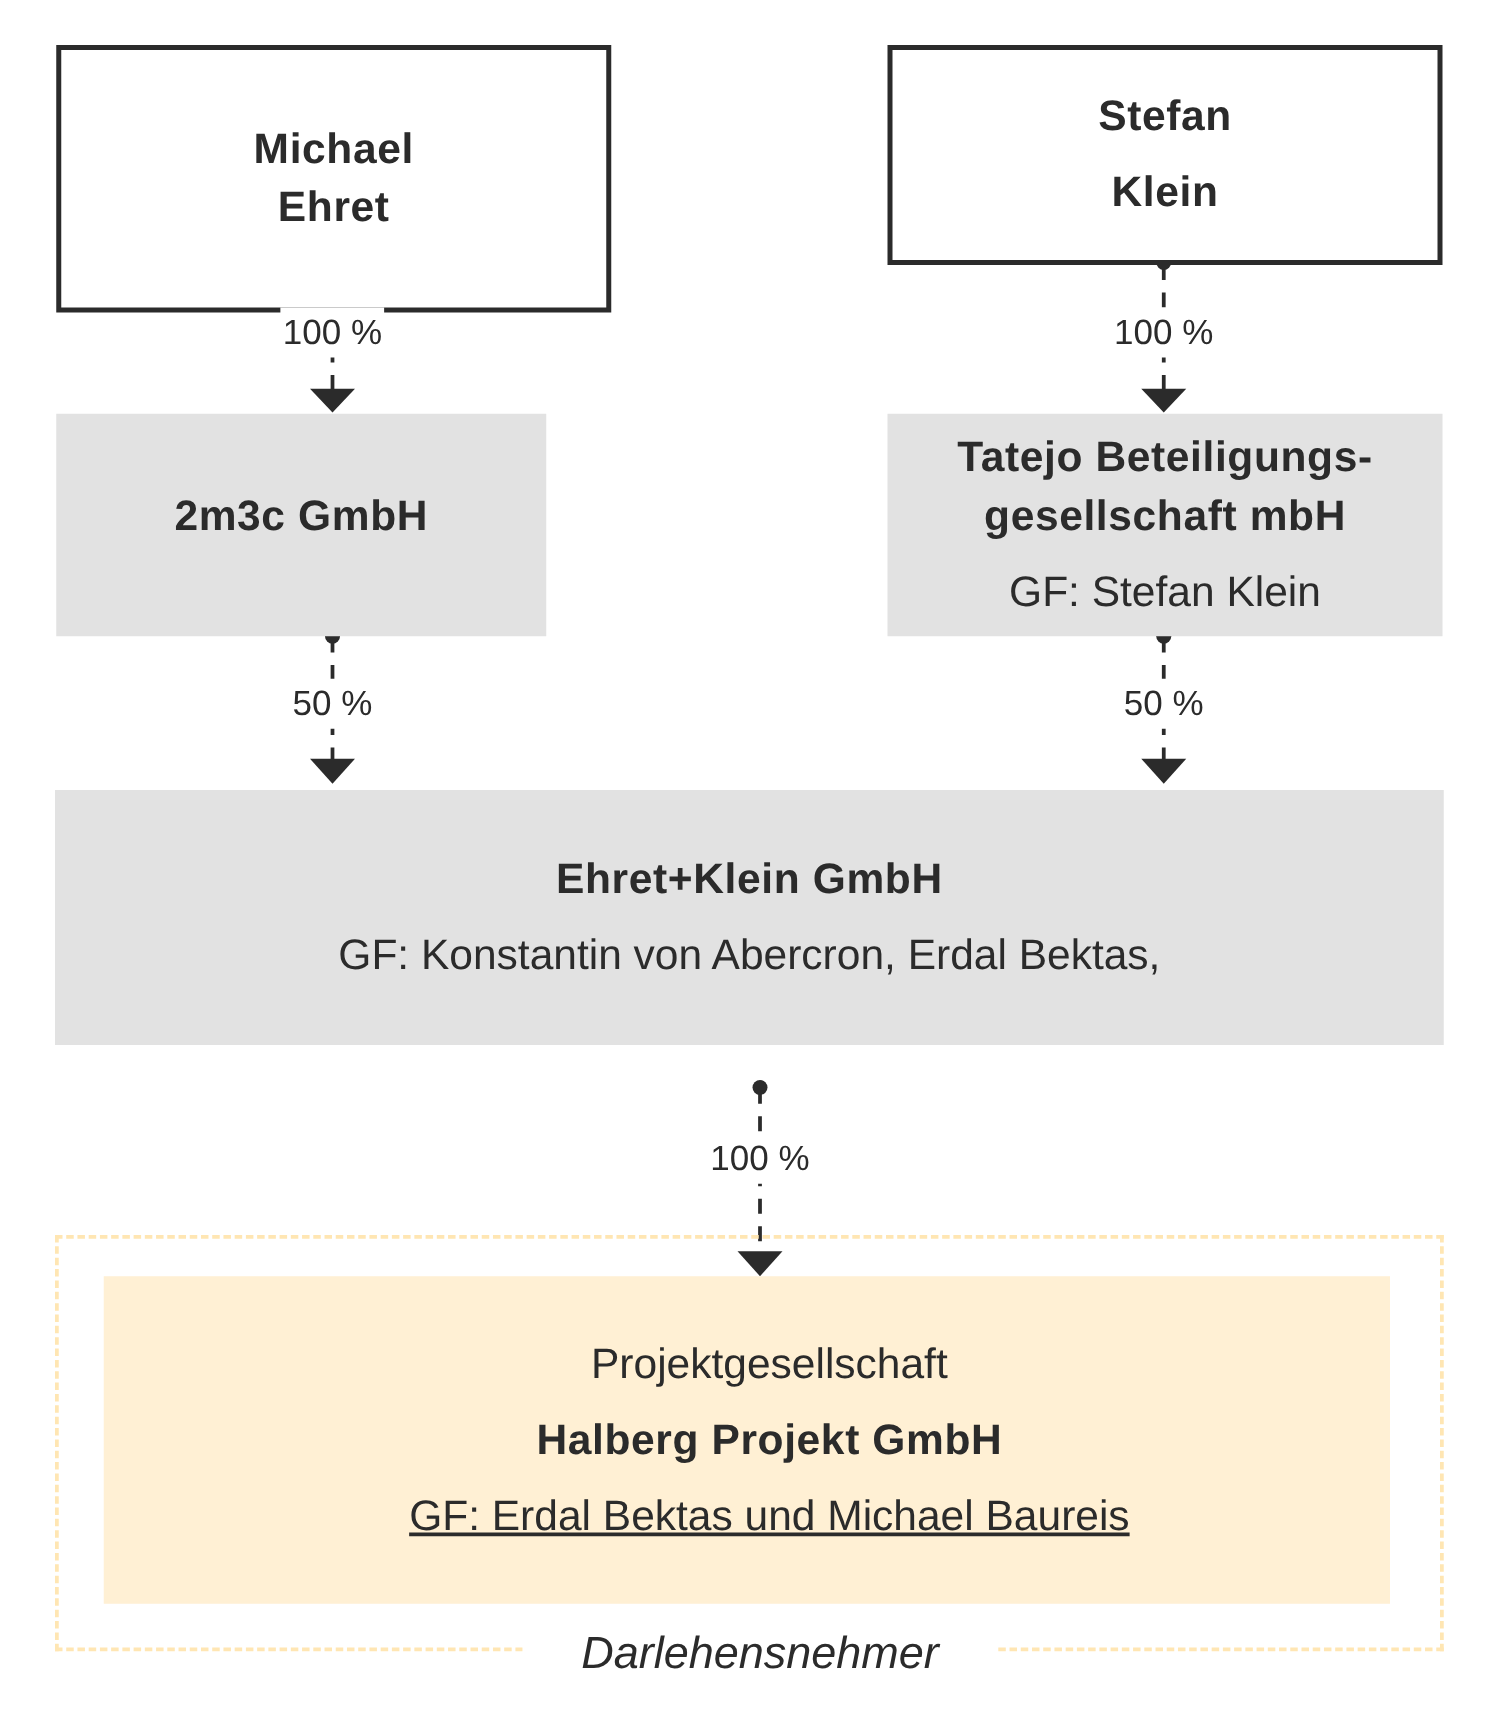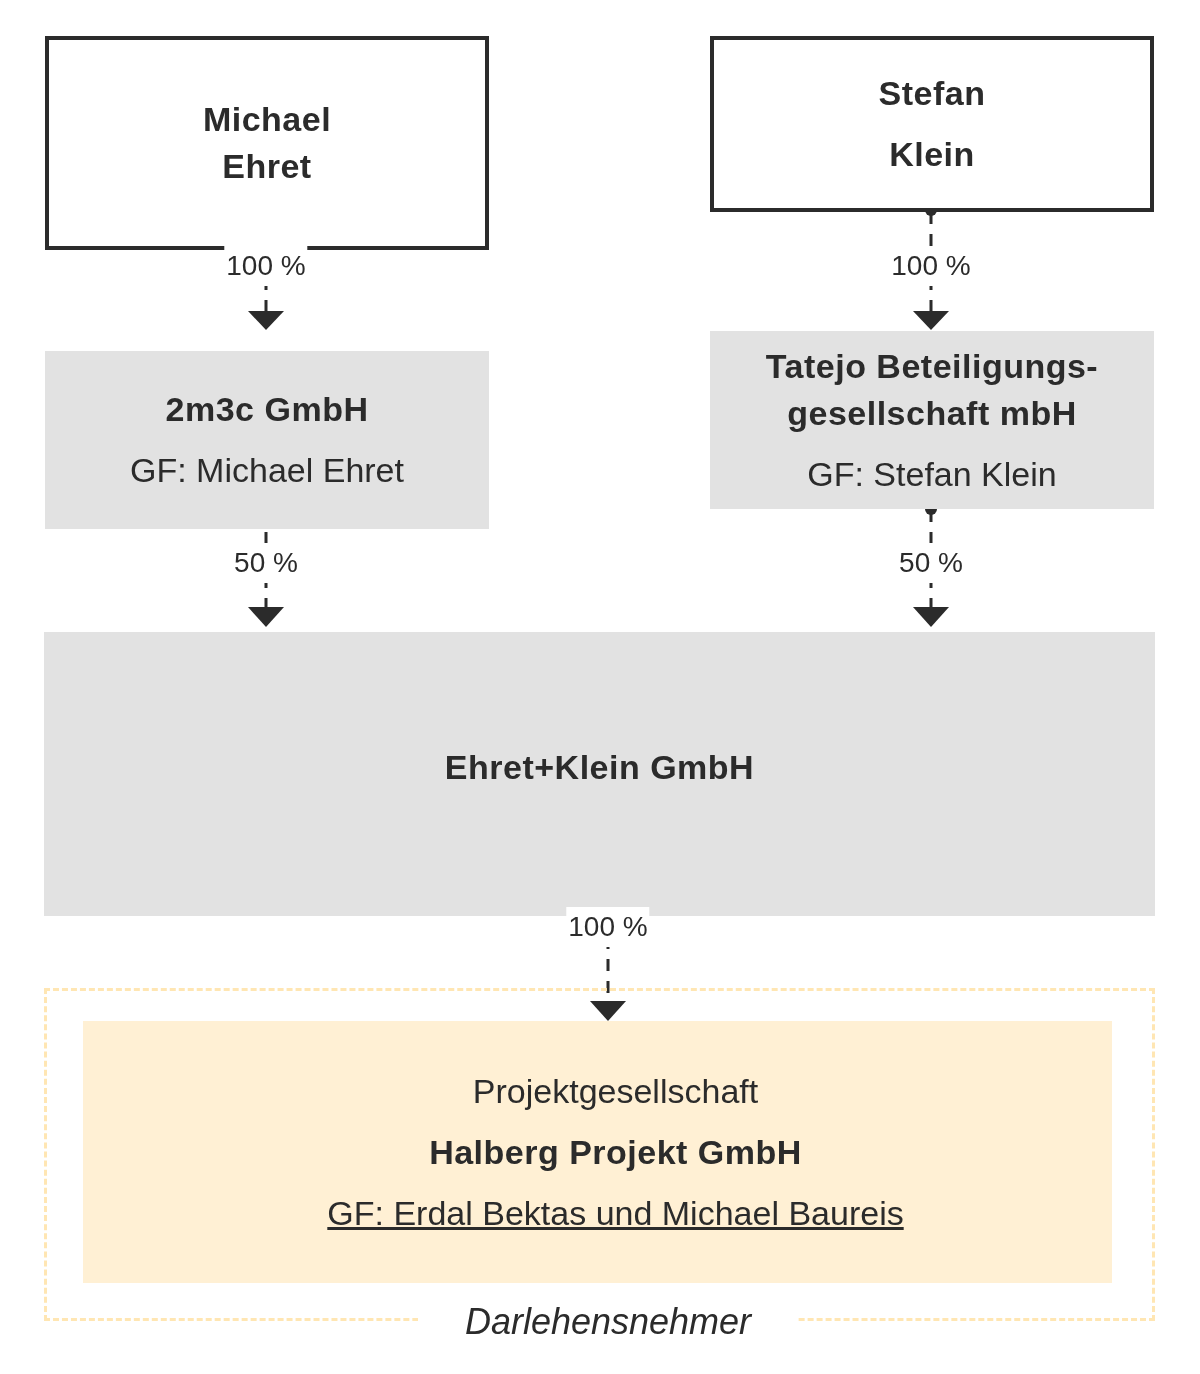--- a/index.html
+++ b/index.html
@@ -117,36 +117,36 @@
 </div>
 
 <div class="box person klein" style="left:710px; top:36px; width:444px; height:176px;">
   <div class="bold">Stefan</div>
   <div class="bold">Klein</div>
 </div>
 
 <div class="pct" style="left:266px; top:246px;">100 %</div>
 <div class="pct" style="left:931px; top:246px;">100 %</div>
 
-<div class="box company" style="left:45px; top:331px; width:444px; height:178px;margin-top:20px;">
+<div class="box company" style="left:45px; top:331px; width:392px; height:178px;">
   <div class="bold" style="margin-bottom:14px;">2m3c GmbH</div>
-  <div class="regular">GF: Michael Ehret</div>
 </div>
 
 <div class="box company" style="left:710px; top:331px; width:444px; height:178px;">
   <div class="bold">Tatejo Beteiligungs-</div>
   <div class="bold">gesellschaft mbH</div>
   <div class="regular" style="margin-top:14px;">GF: Stefan Klein</div>
 </div>
 
 <div class="pct" style="left:266px; top:543px;">50 %</div>
 <div class="pct" style="left:931px; top:543px;">50 %</div>
 
-<div class="box company" style="left:44px; top:632px; width:1111px; height:284px;">
+<div class="box company" style="left:44px; top:632px; width:1111px; height:204px;">
   <div class="bold" style="margin-bottom:14px;">Ehret+Klein GmbH</div>
+  <div class="regular">GF: Konstantin von Abercron, Erdal Bektas,</div>
 </div>
 
 <div class="pct" style="left:608px; top:907px;">100 %</div>
 
 <div class="dashed-frame"></div>
 
 <div class="box project" style="left:83px; top:1021px; width:1029px; height:262px;">
   <div class="regular" style="line-height:61px;">Projektgesellschaft</div>
   <div class="bold" style="line-height:61px;">Halberg Projekt GmbH</div>
   <div class="regular" style="line-height:61px;text-decoration:underline;">GF:  Erdal Bektas und Michael Baureis</div>

